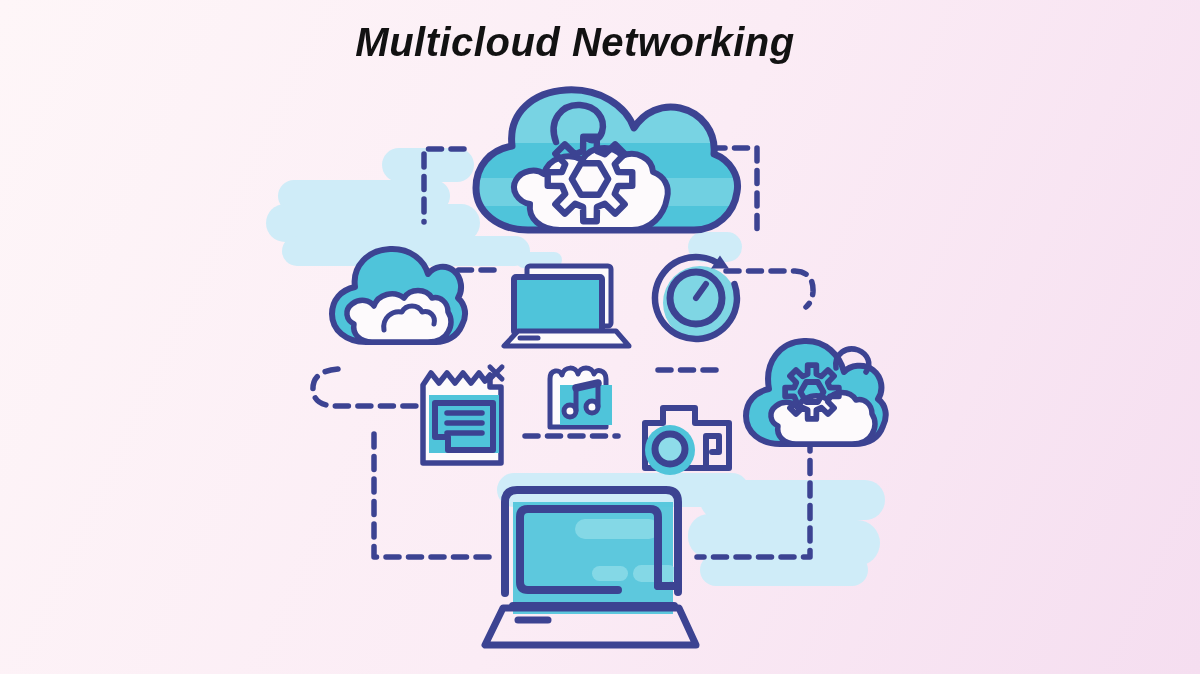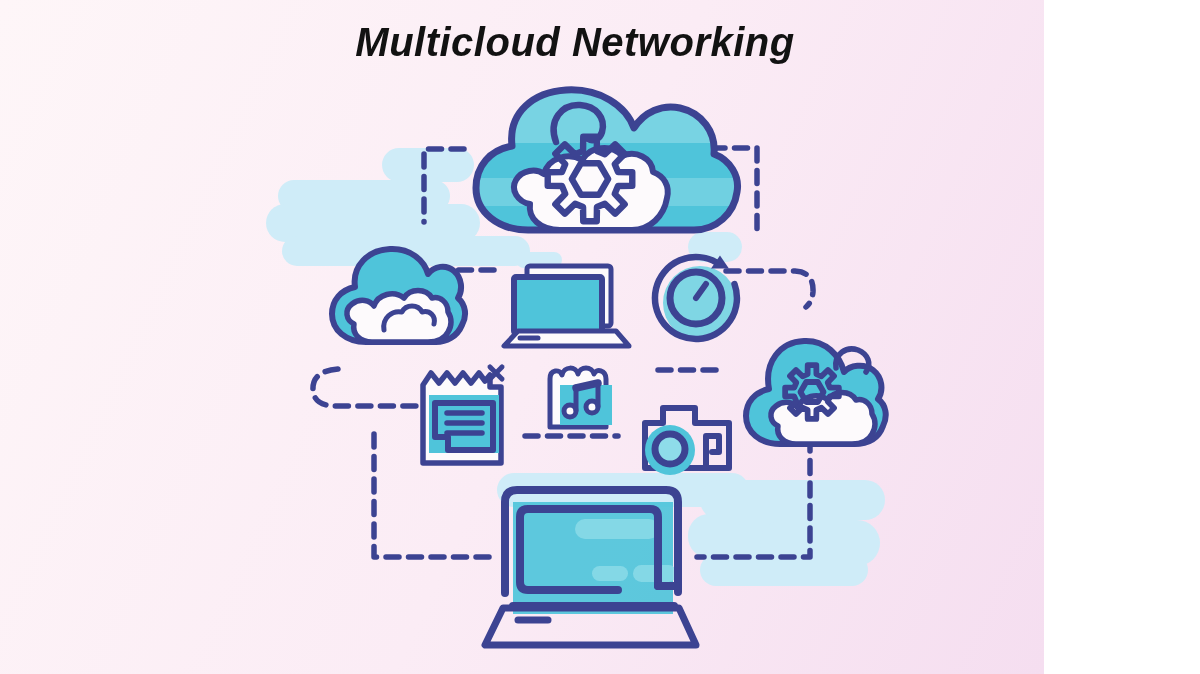--- a/index.html
+++ b/index.html
@@ -2,21 +2,21 @@
 <html style="--outline: #3c4392; --teal: #4fc4da; --teal-light: #7fd6e4; --teal-pale: #8edce9; --blob: #cfecf8; --white: #fdfafc; --title-color: #121212; --bg-start: #fef6f8; --bg-mid: #fbecf5; --bg-end: #f5def0;"><head>
 <meta charset="utf-8">
 <style>
   :root{
     --outline:#3c4392; --teal:#4fc4da; --teal-light:#7fd6e4; --teal-pale:#8edce9;
     --blob:#cfecf8; --white:#fdfafc; --title-color:#121212;
     --bg-start:#fef6f8; --bg-mid:#fbecf5; --bg-end:#f5def0;
   }
   html,body{margin:0;padding:0;}
   .canvas{
-    position:relative;width:1044px;height:674px;overflow:hidden;
+    position:relative;width:1200px;height:674px;overflow:hidden;
     background:linear-gradient(115deg,var(--bg-start) 0%,var(--bg-mid) 52%,var(--bg-end) 100%);
     font-family:"Liberation Sans",sans-serif;
   }
   .title{
     position:absolute;top:20px;left:0;width:1150px;text-align:center;margin:0;
     font-style:italic;font-weight:bold;font-size:40px;letter-spacing:.5px;
     color:var(--title-color);
   }
   svg{position:absolute;left:0;top:0;}
   .o{stroke:var(--outline);fill:none;stroke-linecap:round;stroke-linejoin:round;}

